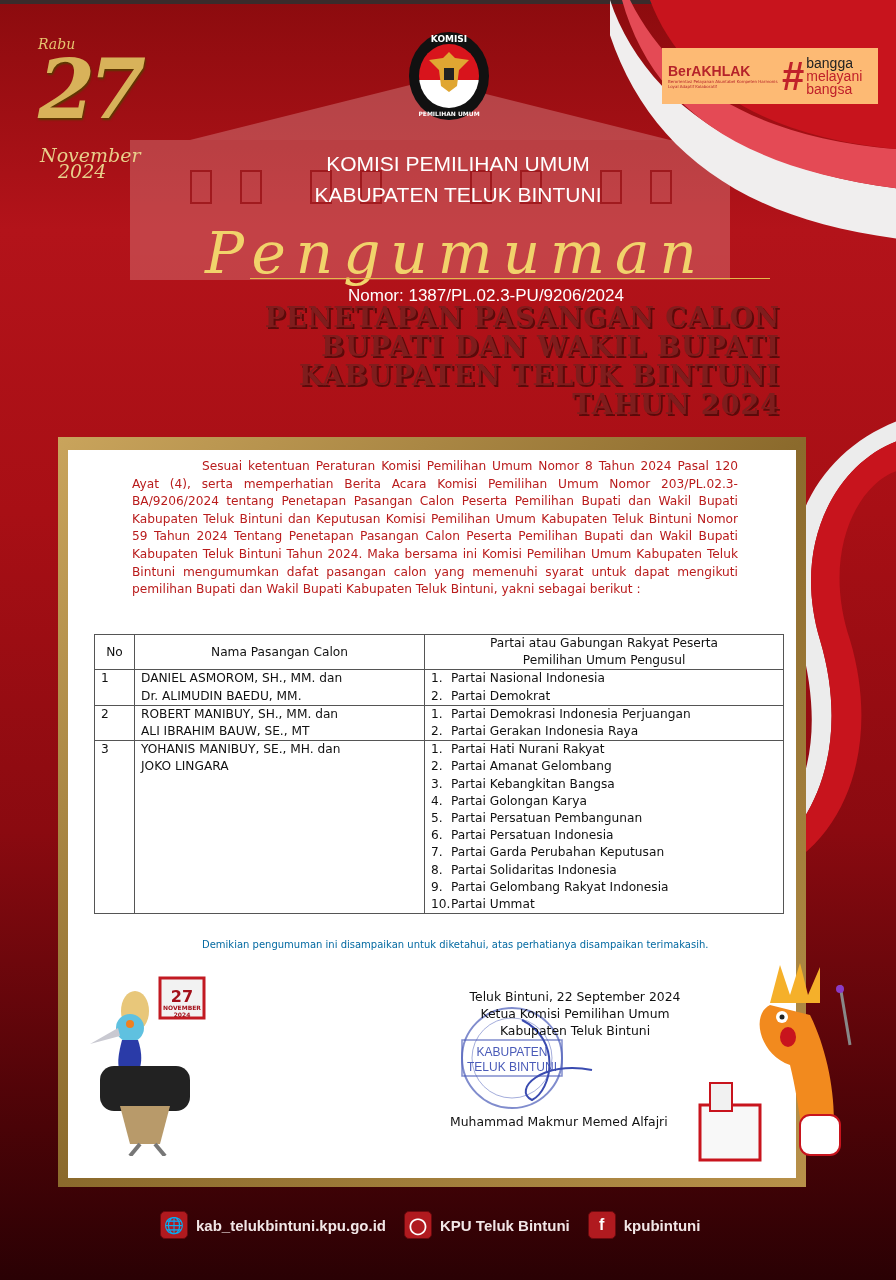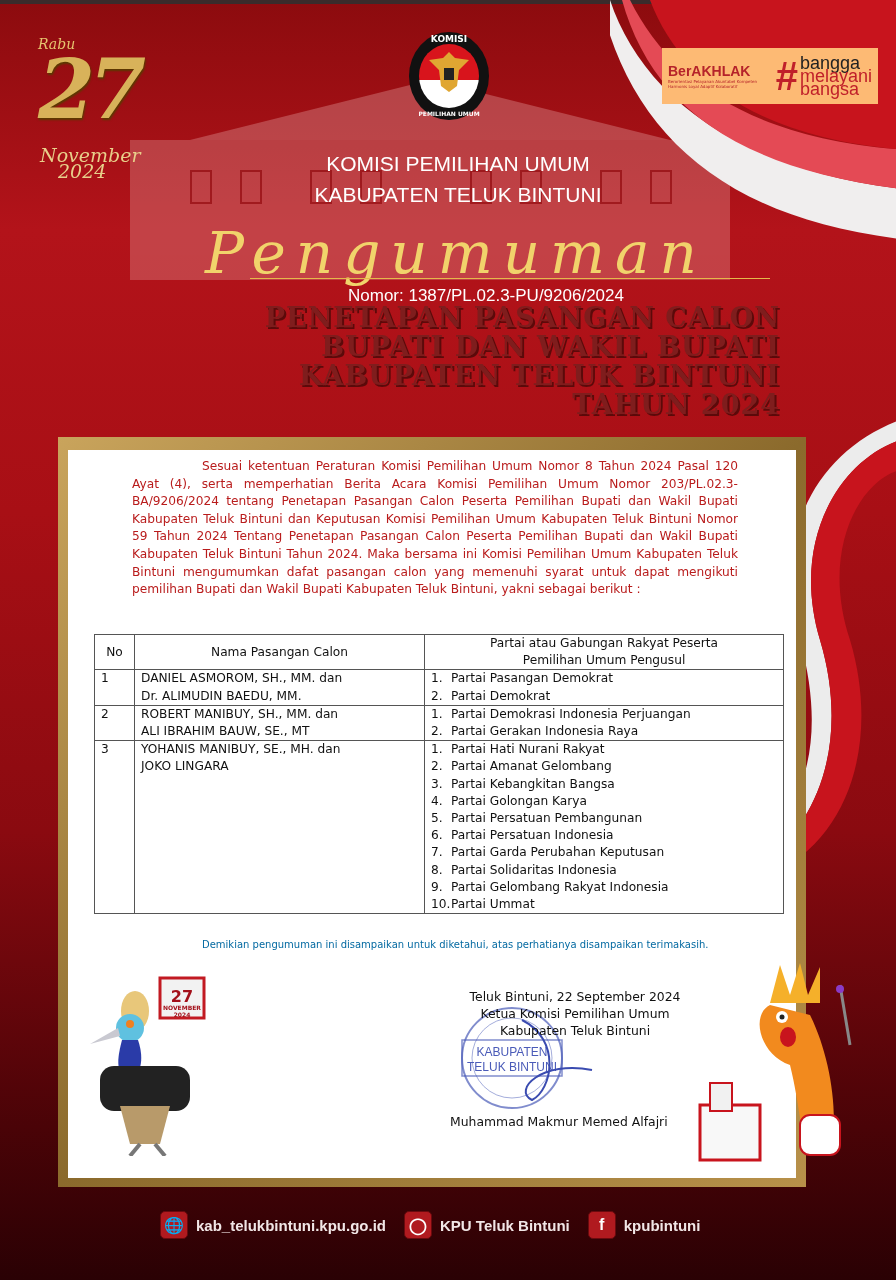--- a/index.html
+++ b/index.html
@@ -28,21 +28,21 @@
 
   
   .kpu-logo { position:absolute; left:403px; top:28px; width:92px; height:92px; }
 
   
   .akhlak { position:absolute; left:662px; top:48px; width:216px; height:56px; background:#fdba74; display:flex; align-items:center; padding:0 6px; }
   .akhlak .brand { display:flex; flex-direction:column; width:112px; }
   .akhlak .brand .name { color:#b5232a; font-weight:bold; font-size:14px; font-family:"Liberation Sans", sans-serif; }
   .akhlak .brand .sub { color:#b5232a; font-size:4px; line-height:5px; }
   .akhlak .hash { color:#c0202a; font-size:40px; font-weight:bold; line-height:40px; margin:0 2px; font-family:"Liberation Sans", sans-serif; }
-  .akhlak .tag { display:flex; flex-direction:column; font-size:18px; line-height:13px; font-family:"Liberation Sans", sans-serif; }
+  .akhlak .tag { display:flex; flex-direction:column; font-size:14px; line-height:13px; font-family:"Liberation Sans", sans-serif; }
   .akhlak .tag span:nth-child(1) { color:#222; }
   .akhlak .tag span:nth-child(2), .akhlak .tag span:nth-child(3) { color:#c0202a; }
 
   .org { position:absolute; left:200px; top:148px; width:516px; text-align:center; color:#fff; font-family:"Liberation Sans", sans-serif; font-size:21px; line-height:31px; }
 
   .pengumuman { position:absolute; left:176px; top:210px; width:560px; text-align:center; color:#f1d36b; font-family:"DejaVu Serif", serif; font-style:italic; font-size:58px; letter-spacing:10px; line-height:70px;margin-top:8px; }
   .orn-line { position:absolute; left:250px; top:278px; width:520px; height:1px; background:#e5b94a; }
   .nomor { position:absolute; left:348px; top:286px; color:#fff; font-family:"Liberation Sans", sans-serif; font-size:17px; }
 
   .title { position:absolute; left:140px; top:303px; width:640px; text-align:right; color:#7f1d1d; font-family:"DejaVu Serif", serif; font-weight:bold; font-size:27px; line-height:29px; letter-spacing:1px; text-shadow:2px 2px 0 #5b0a0a; }
@@ -173,21 +173,21 @@
   </thead>
   <tbody>
     <tr>
       <td>1</td>
       <td>
         <div>DANIEL ASMOROM, SH., MM. dan</div>
         <div>Dr. ALIMUDIN BAEDU, MM.</div>
       </td>
       <td>
         <ol>
-          <li><span class="n">1.</span><span>Partai Pasangan Demokrat</span></li>
+          <li><span class="n">1.</span><span>Partai Nasional Indonesia</span></li>
           <li><span class="n">2.</span><span>Partai Demokrat</span></li>
         </ol>
       </td>
     </tr>
     <tr>
       <td>2</td>
       <td>
         <div>ROBERT MANIBUY, SH., MM. dan</div>
         <div>ALI IBRAHIM BAUW, SE., MT</div>
       </td>

